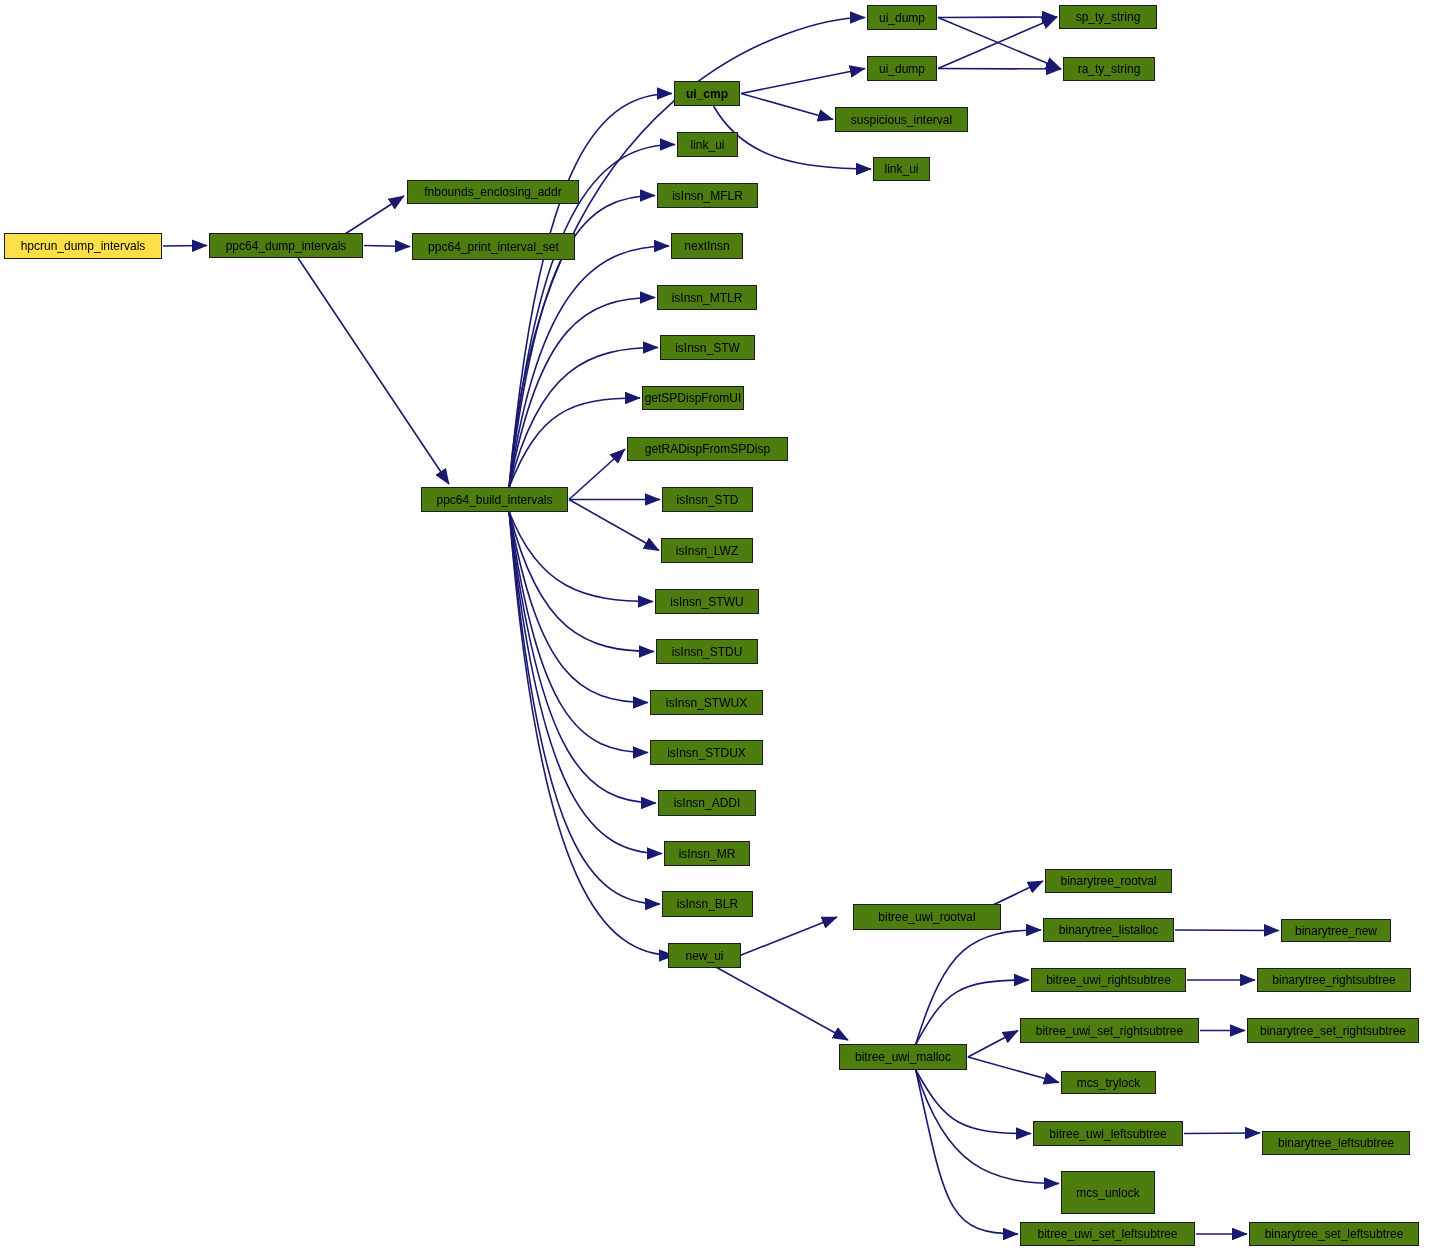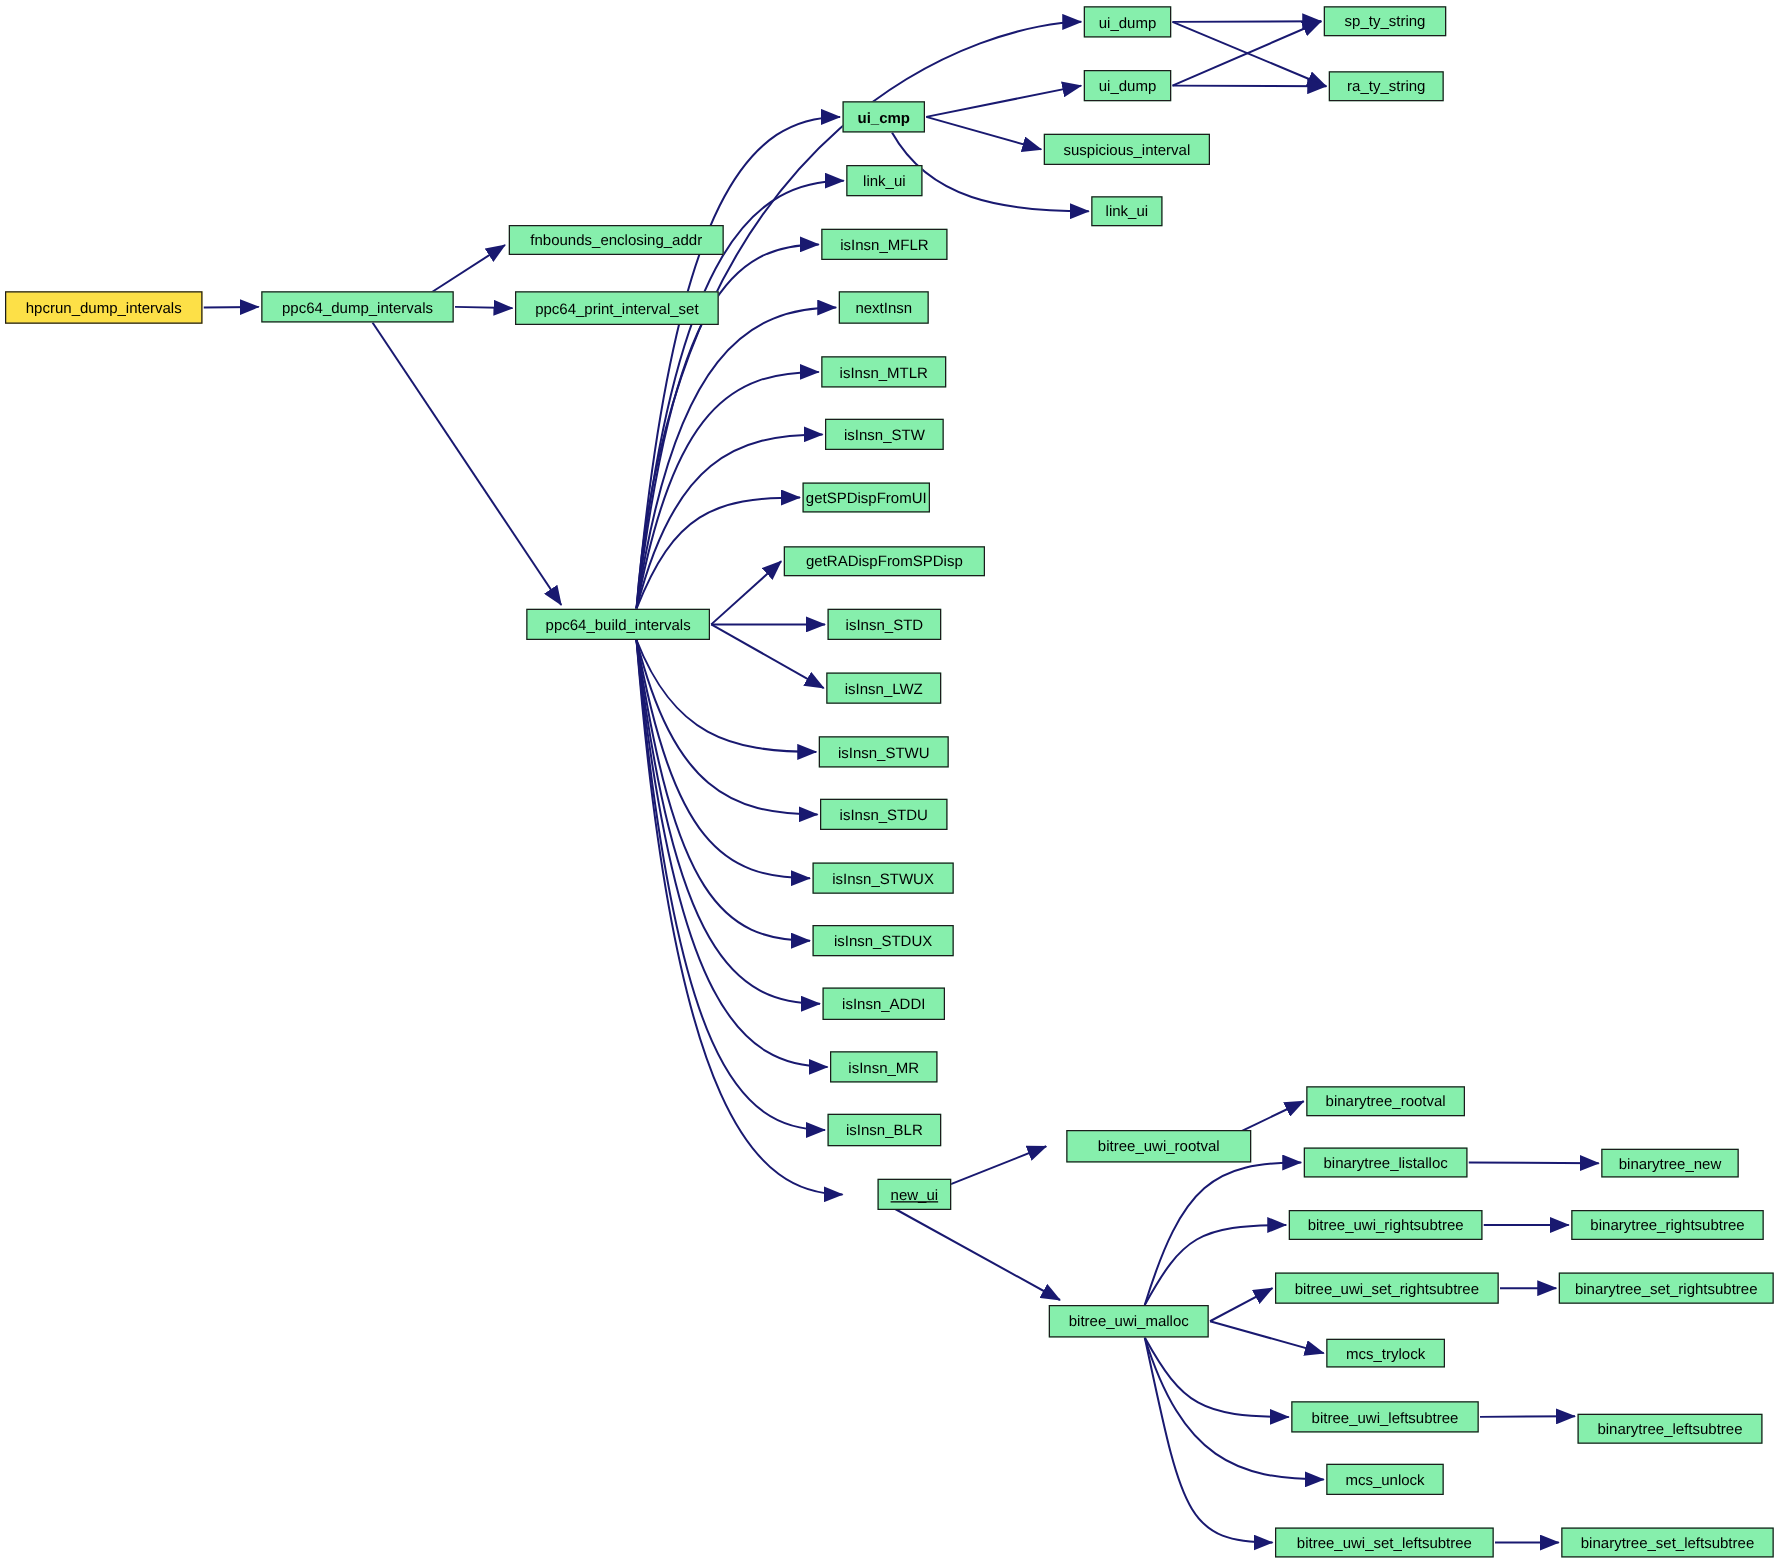--- a/index.html
+++ b/index.html
@@ -1,19 +1,19 @@
 <!DOCTYPE html>
 <html><head>
 <meta charset="utf-8">
 <style>
   html,body{margin:0;padding:0;background:#ffffff;}
   #canvas{position:relative;width:1431px;height:1253px;background:#ffffff;overflow:hidden;
           font-family:"Liberation Sans",sans-serif;}
   #edges{position:absolute;left:0;top:0;width:1431px;height:1253px;}
-  .node{position:absolute;box-sizing:border-box;border:1.5px solid #1c1c1c;background:#86efac;
+  .node{position:absolute;box-sizing:border-box;border:1.5px solid #1c1c1c;background:#4d7c0f;
         display:flex;align-items:center;justify-content:center;white-space:nowrap;overflow:hidden;
         font-size:12px;color:#000;cursor:pointer;}
   .node.hl{background:#fde047;}
   path.edge{fill:none;stroke-width:1.6px;}
 </style>
 </head>
 <body>
 
 <div id="canvas">
     <svg id="edges" width="1431" height="1253" viewBox="0 0 1431 1253">
@@ -89,29 +89,29 @@
     <div class="node" style="left: 627px; top: 437px; width: 161px; height: 24px;">getRADispFromSPDisp</div>
     <div class="node" style="left: 662px; top: 487px; width: 91px; height: 25px;">isInsn_STD</div>
     <div class="node" style="left: 661px; top: 538px; width: 92px; height: 25px;">isInsn_LWZ</div>
     <div class="node" style="left: 655px; top: 589px; width: 104px; height: 25px;">isInsn_STWU</div>
     <div class="node" style="left: 656px; top: 639px; width: 102px; height: 25px;">isInsn_STDU</div>
     <div class="node" style="left: 650px; top: 690px; width: 113px; height: 25px;">isInsn_STWUX</div>
     <div class="node" style="left: 650px; top: 740px; width: 113px; height: 25px;">isInsn_STDUX</div>
     <div class="node" style="left: 658px; top: 790px; width: 98px; height: 26px;">isInsn_ADDI</div>
     <div class="node" style="left: 664px; top: 841px; width: 86px; height: 25px;">isInsn_MR</div>
     <div class="node" style="left: 662px; top: 891px; width: 91px; height: 26px;">isInsn_BLR</div>
-    <div class="node" style="left: 702px; top: 943px; width: 59px; height: 25px; text-decoration: underline;">new_ui</div>
+    <div class="node" style="left: 668px; top: 943px; width: 73px; height: 25px;">new_ui</div>
     <div class="node" style="left: 853px; top: 904px; width: 148px; height: 26px;">bitree_uwi_rootval</div>
     <div class="node" style="left: 839px; top: 1044px; width: 128px; height: 26px;">bitree_uwi_malloc</div>
     <div class="node" style="left: 1045px; top: 869px; width: 127px; height: 24px;">binarytree_rootval</div>
     <div class="node" style="left: 1043px; top: 918px; width: 131px; height: 24px;">binarytree_listalloc</div>
     <div class="node" style="left: 1281px; top: 919px; width: 110px; height: 23px;">binarytree_new</div>
     <div class="node" style="left: 1031px; top: 968px; width: 155px; height: 24px;">bitree_uwi_rightsubtree</div>
     <div class="node" style="left: 1257px; top: 968px; width: 154px; height: 24px;">binarytree_rightsubtree</div>
     <div class="node" style="left: 1020px; top: 1018px; width: 179px; height: 25px;">bitree_uwi_set_rightsubtree</div>
     <div class="node" style="left: 1247px; top: 1018px; width: 172px; height: 25px;">binarytree_set_rightsubtree</div>
     <div class="node" style="left: 1061px; top: 1071px; width: 95px; height: 23px;">mcs_trylock</div>
     <div class="node" style="left: 1033px; top: 1121px; width: 150px; height: 25px;">bitree_uwi_leftsubtree</div>
     <div class="node" style="left: 1262px; top: 1121px; width: 148px; height: 24px; margin-top: 10px;">binarytree_leftsubtree</div>
-    <div class="node" style="left: 1061px; top: 1171px; width: 94px; height: 25px;">mcs_unlock</div>
+    <div class="node" style="left: 1061px; top: 1171px; width: 94px; height: 43px;">mcs_unlock</div>
     <div class="node" style="left: 1020px; top: 1222px; width: 175px; height: 24px;">bitree_uwi_set_leftsubtree</div>
     <div class="node" style="left: 1249px; top: 1222px; width: 170px; height: 24px;">binarytree_set_leftsubtree</div>
   </div>
 
 </body></html>

